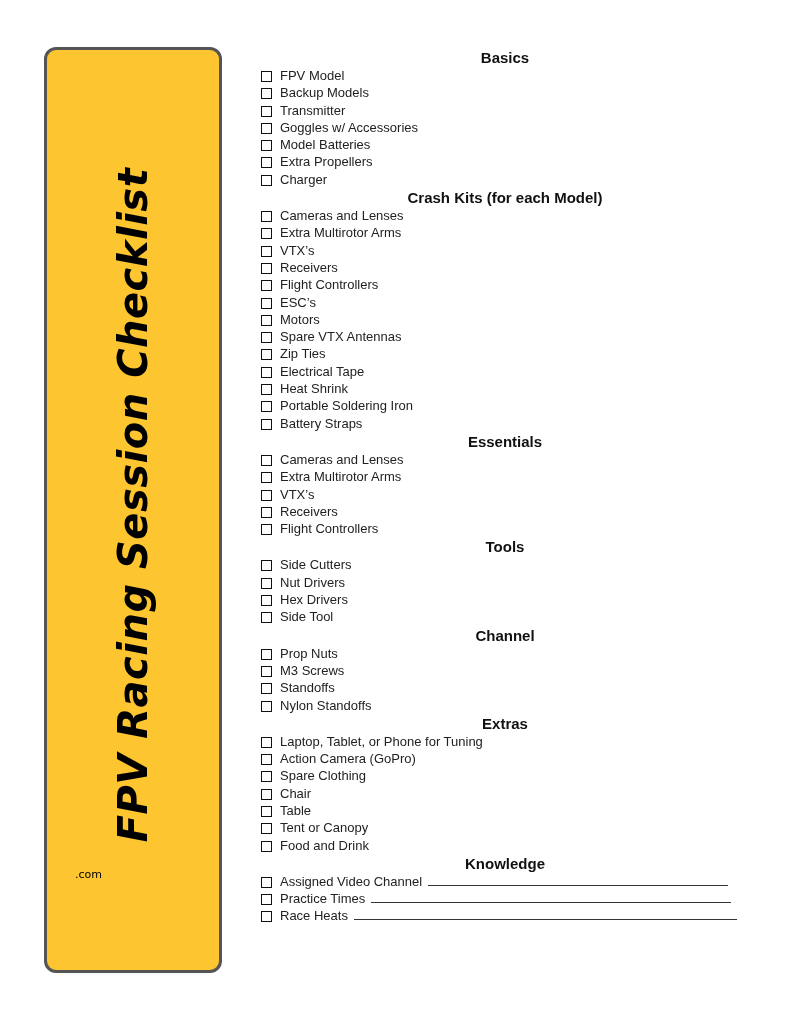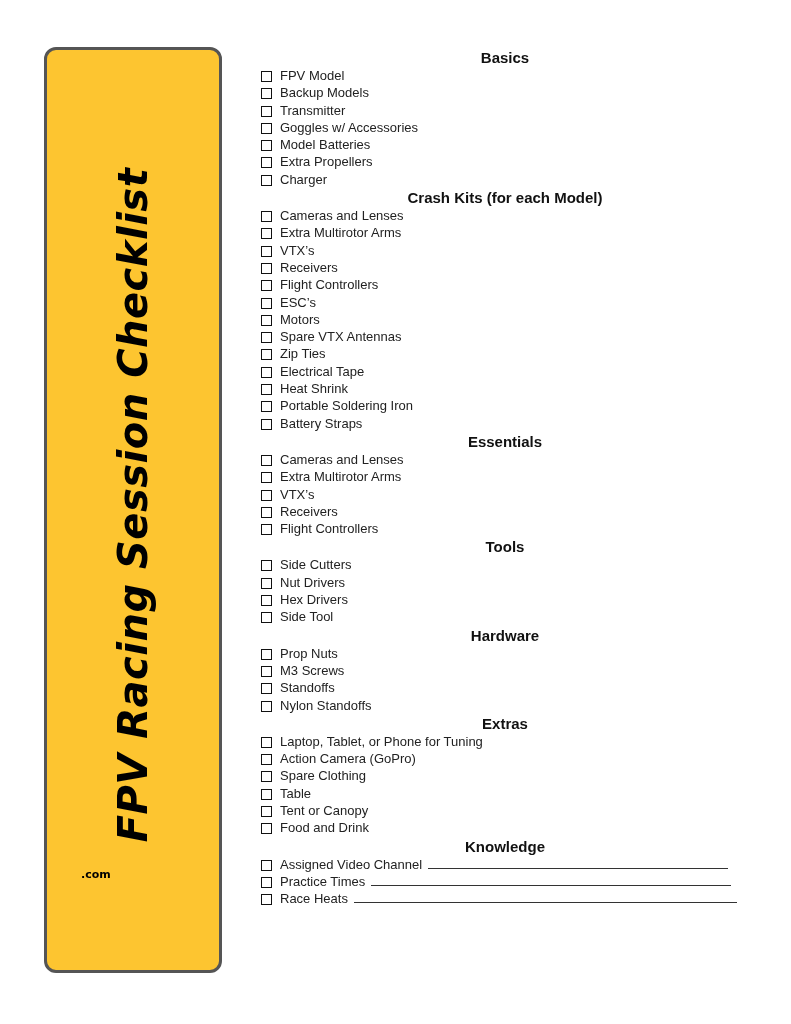--- a/index.html
+++ b/index.html
@@ -1,21 +1,21 @@
 <!DOCTYPE html>
 <html><head>
 <meta charset="utf-8">
 <style>
   html,body{margin:0;padding:0;background:#fff;}
   body{width:791px;height:1024px;position:relative;overflow:hidden;font-family:"DejaVu Sans","Liberation Sans",sans-serif;color:#111;}
   .sidebar{position:absolute;left:44px;top:47px;width:178px;height:926px;background:#fdc530;border:3px solid #555;border-radius:12px;box-sizing:border-box;}
   .title{position:absolute;left:133px;top:505px;transform:translate(-50%,-50%) rotate(-90deg);white-space:nowrap;font-family:"DejaVu Sans",sans-serif;font-weight:bold;font-style:italic;font-size:40px;color:#000;letter-spacing:0.5px;}
   .logo{position:absolute;left:72px;top:868px;display:flex;align-items:flex-end;}
   .logo-main{font-family:"DejaVu Serif",serif;font-weight:bold;font-style:italic;font-size:36px;color:#000;-webkit-text-stroke:1px #000;text-shadow:2px 0 #fff,-2px 0 #fff,0 2px #fff,0 -2px #fff,2px 2px #fff,-2px -2px #fff,2px -2px #fff,-2px 2px #fff,3px 0 #000,-3px 0 #000,0 3px #000,0 -3px #000;letter-spacing:-1px;line-height:1;}
-  .logo-tld{font-family:"DejaVu Sans",sans-serif;font-weight:bold;font-size:11px;color:#000;margin-left:9px;margin-bottom:6px;}
+  .logo-tld{font-family:"DejaVu Sans",sans-serif;font-weight:normal;font-size:11px;color:#000;margin-left:3px;margin-bottom:6px;}
   .content{position:absolute;left:235px;top:48px;width:540px;}
   .section-h{font-family:"Liberation Sans",sans-serif;font-weight:bold;font-size:15px;line-height:19px;height:19px;text-align:center;}
   .item{position:relative;height:17.3px;line-height:17.3px;padding-left:25px;font-family:"Liberation Sans",sans-serif;font-size:13px;color:#222;white-space:nowrap;}
   .box{position:absolute;left:26px;top:4px;width:9px;height:9px;border:1.3px solid #111;box-sizing:content-box;}
   .item-label{margin-left:20px;}
   .line{display:inline-block;border-bottom:1px solid #333;height:12px;vertical-align:baseline;margin-left:6px;}
 </style>
 </head>
 <body>
 
@@ -53,29 +53,30 @@
     <div class="item"><span class="box"></span><span class="item-label">Cameras and Lenses</span></div>
     <div class="item"><span class="box"></span><span class="item-label">Extra Multirotor Arms</span></div>
     <div class="item"><span class="box"></span><span class="item-label">VTX’s</span></div>
     <div class="item"><span class="box"></span><span class="item-label">Receivers</span></div>
     <div class="item"><span class="box"></span><span class="item-label">Flight Controllers</span></div>
     <div class="section-h">Tools</div>
     <div class="item"><span class="box"></span><span class="item-label">Side Cutters</span></div>
     <div class="item"><span class="box"></span><span class="item-label">Nut Drivers</span></div>
     <div class="item"><span class="box"></span><span class="item-label">Hex Drivers</span></div>
     <div class="item"><span class="box"></span><span class="item-label">Side Tool</span></div>
-    <div class="section-h">Hardware</div>
+    <div class="section-h">Channel</div>
     <div class="item"><span class="box"></span><span class="item-label">Prop Nuts</span></div>
     <div class="item"><span class="box"></span><span class="item-label">M3 Screws</span></div>
     <div class="item"><span class="box"></span><span class="item-label">Standoffs</span></div>
     <div class="item"><span class="box"></span><span class="item-label">Nylon Standoffs</span></div>
     <div class="section-h">Extras</div>
     <div class="item"><span class="box"></span><span class="item-label">Laptop, Tablet, or Phone for Tuning</span></div>
     <div class="item"><span class="box"></span><span class="item-label">Action Camera (GoPro)</span></div>
     <div class="item"><span class="box"></span><span class="item-label">Spare Clothing</span></div>
+    <div class="item"><span class="box"></span><span class="item-label">Chair</span></div>
     <div class="item"><span class="box"></span><span class="item-label">Table</span></div>
     <div class="item"><span class="box"></span><span class="item-label">Tent or Canopy</span></div>
     <div class="item"><span class="box"></span><span class="item-label">Food and Drink</span></div>
     <div class="section-h">Knowledge</div>
     <div class="item"><span class="box"></span><span class="item-label">Assigned Video Channel</span><span class="line" style="width: 300px;"></span></div>
     <div class="item"><span class="box"></span><span class="item-label">Practice Times</span><span class="line" style="width: 360px;"></span></div>
     <div class="item"><span class="box"></span><span class="item-label">Race Heats</span><span class="line" style="width: 383px;"></span></div>
   </div>
 
 </body></html>

